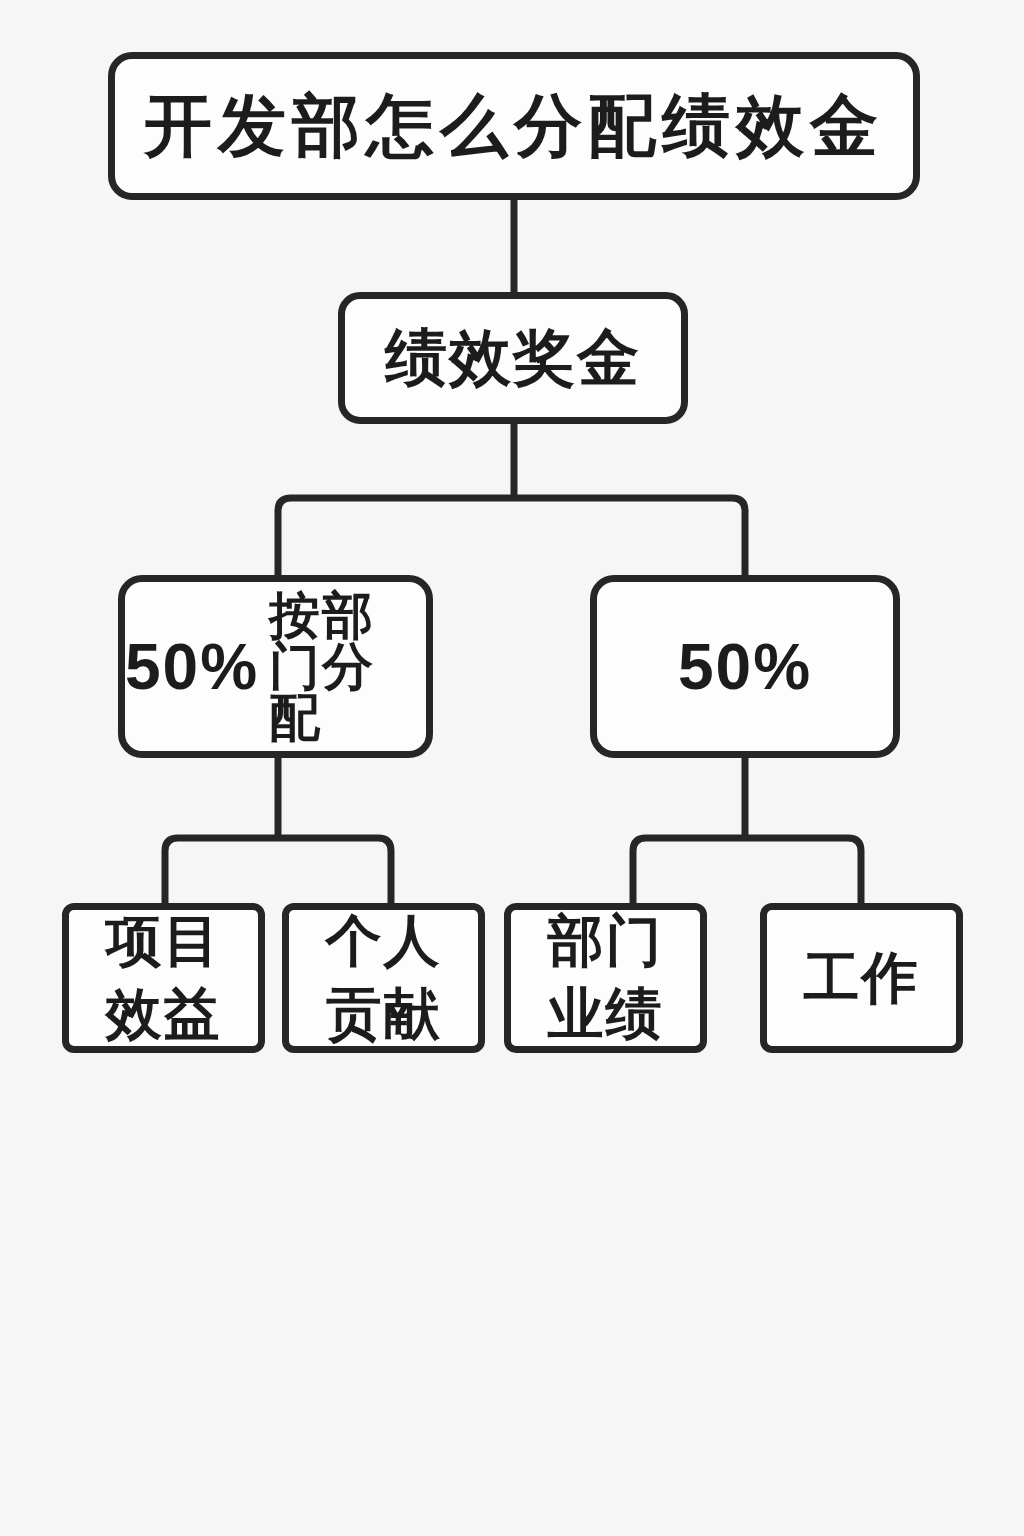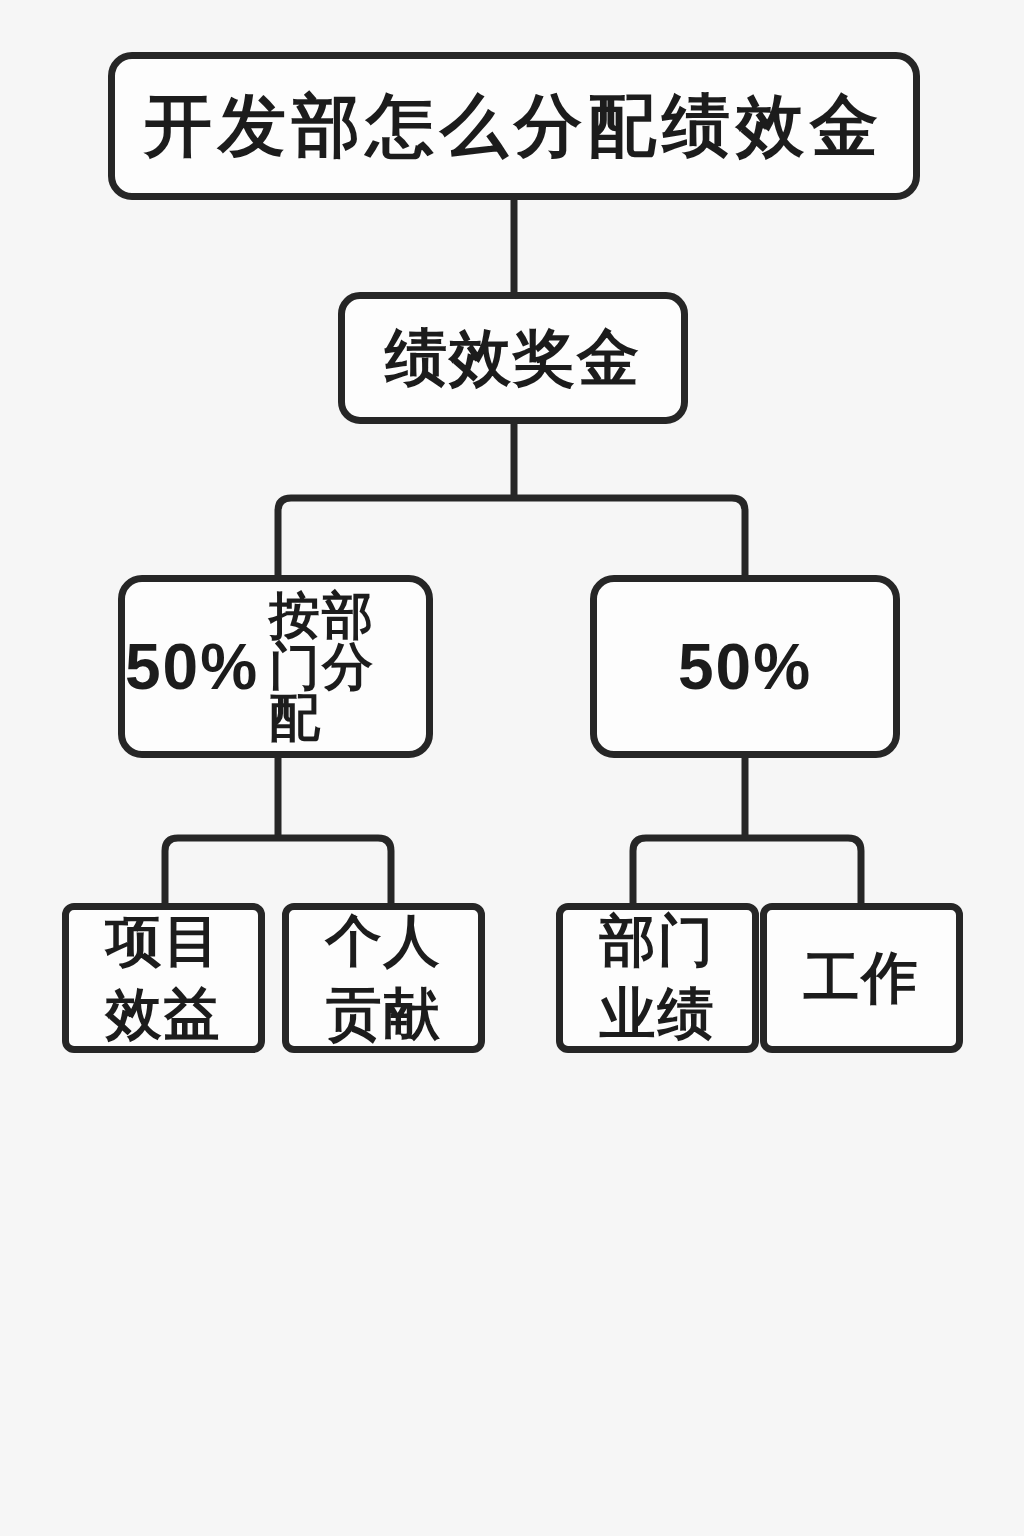--- a/index.html
+++ b/index.html
@@ -81,21 +81,21 @@
     width: 203px; height: 150px;
     flex-direction: column;
     justify-content: center;
     font-size: 56px;
     line-height: 1.3;
     letter-spacing: 2px;
     border-radius: 12px;
   }
   .leaf-1 { left: 62px; }
   .leaf-2 { left: 282px; }
-  .leaf-3 { left: 556px; }
+  .leaf-3 { left: 504px; }
   .leaf-4 { left: 760px; }
 </style>
 </head>
 <body>
 
 <div class="canvas">
 
   <svg class="connectors" viewBox="0 0 1024 1536" aria-hidden="true">
     <path d="M514 198 V 294"></path>
     <path d="M514 422 V 498"></path>

